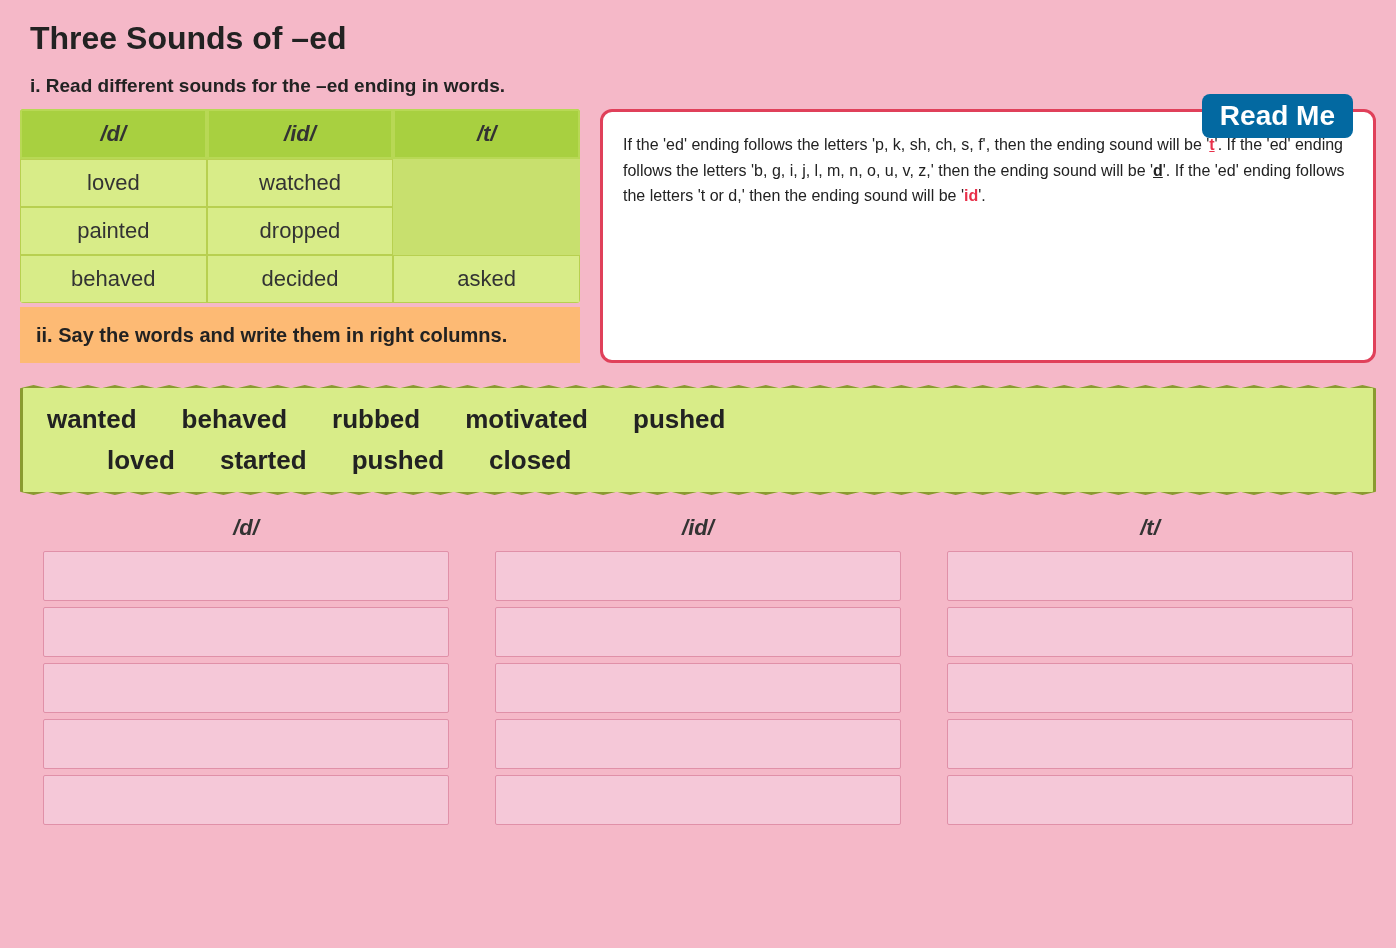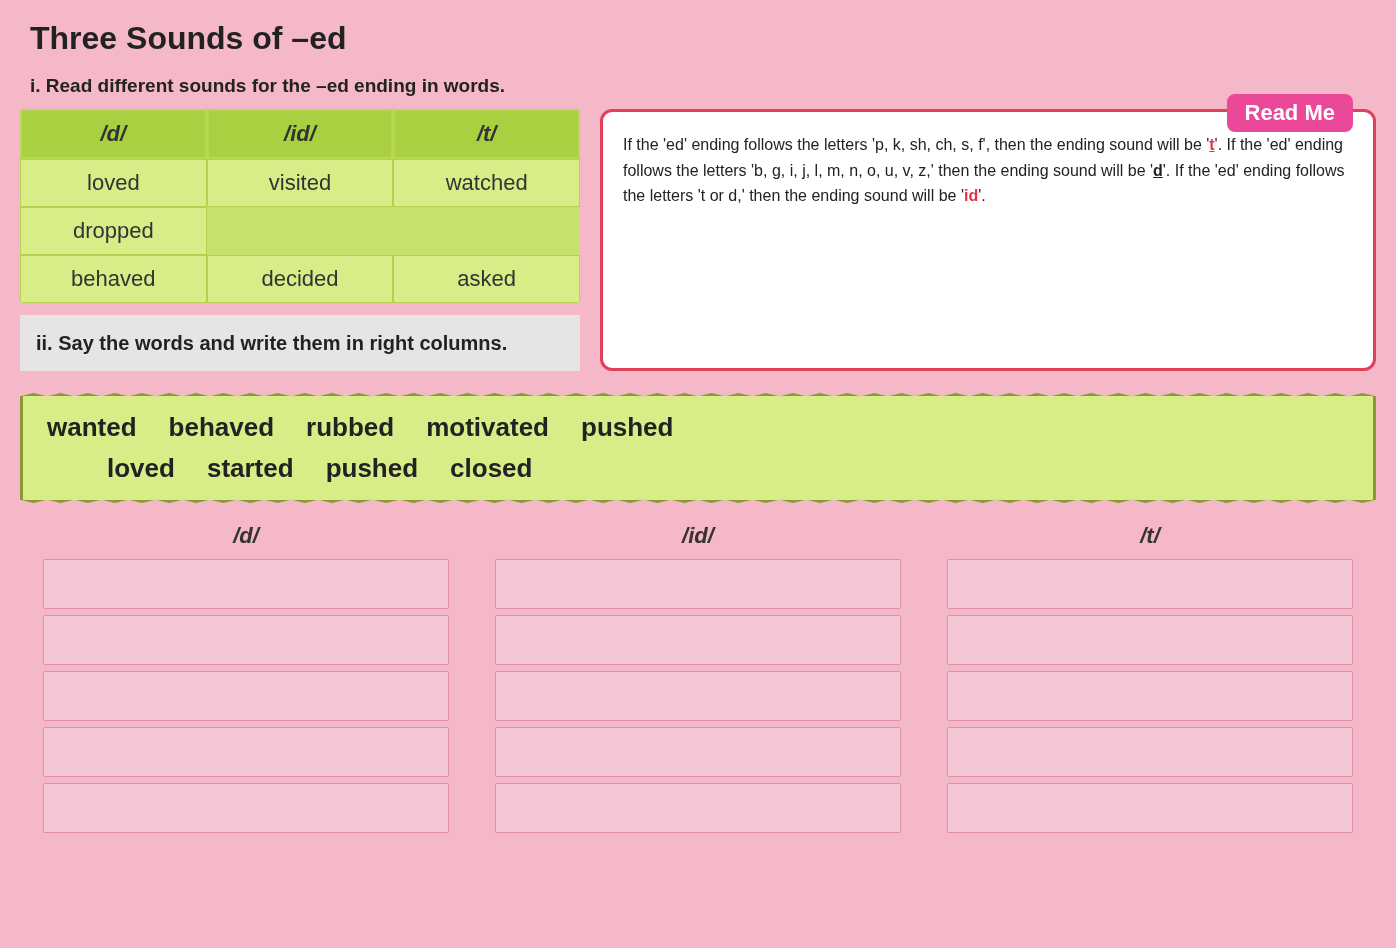--- a/index.html
+++ b/index.html
@@ -75,23 +75,23 @@
     .table-cell {
       text-align: center;
       font-size: 22px;
       color: #333;
       padding: 10px 8px;
       border: 1px solid #b8d050;
       background: #d8ec88;
     }
 
     .section-ii {
-      background: #e5e5e5;
+      background: #fdba74;
       padding: 14px 16px;
-      margin-top: 12px;
+      margin-top: 4px;
     }
 
     .section-ii-text {
       font-size: 20px;
       font-weight: bold;
       color: #222;
       line-height: 1.4;
     }
 
     .read-me-box {
@@ -101,23 +101,23 @@
       border-radius: 12px;
       position: relative;
       padding: 16px 20px;
       padding-top: 20px;
     }
 
     .read-me-badge {
       position: absolute;
       top: -18px;
       right: 20px;
-      background: #ec4899;
+      background: #0369a1;
       color: white;
-      font-size: 22px;
+      font-size: 28px;
       font-weight: bold;
       padding: 6px 18px;
       border-radius: 8px;
       text-align: right;
     }
 
     .read-me-text {
       font-size: 16px;
       color: #222;
       line-height: 1.6;
@@ -176,21 +176,21 @@
         30% 97%, 29% 100%, 28% 97%, 27% 100%, 26% 97%, 25% 100%, 24% 97%,
         23% 100%, 22% 97%, 21% 100%, 20% 97%, 19% 100%, 18% 97%, 17% 100%,
         16% 97%, 15% 100%, 14% 97%, 13% 100%, 12% 97%, 11% 100%, 10% 97%,
         9% 100%, 8% 97%, 7% 100%, 6% 97%, 5% 100%, 4% 97%, 3% 100%,
         2% 97%, 1% 100%, 0% 97%
       );
     }
 
     .word-bank-row {
       display: flex;
-      gap: 32px;
+      gap: 45px;
       align-items: flex-start;
       margin-bottom: 10px;
       flex-wrap: wrap;
     }
 
     .word-bank-row:last-child {
       margin-bottom: 0;
       padding-left: 60px;
     }
 
@@ -243,24 +243,24 @@
   <div class="left-panel">
     <div class="table-container">
       <div class="table-header">
         <div class="col-head">/d/</div>
         <div class="col-head">/id/</div>
         <div class="col-head">/t/</div>
       </div>
       <div class="table-body">
         <div class="table-row-data">
           <div class="table-cell">loved</div>
-          <div class="table-cell">visited</div>
           <div class="table-cell">watched</div>
         </div>
         <div class="table-row-data">
+          <div class="table-cell">painted</div>
           <div class="table-cell">dropped</div>
         </div>
         <div class="table-row-data">
           <div class="table-cell">behaved</div>
           <div class="table-cell">decided</div>
           <div class="table-cell">asked</div>
         </div>
       </div>
     </div>
 

